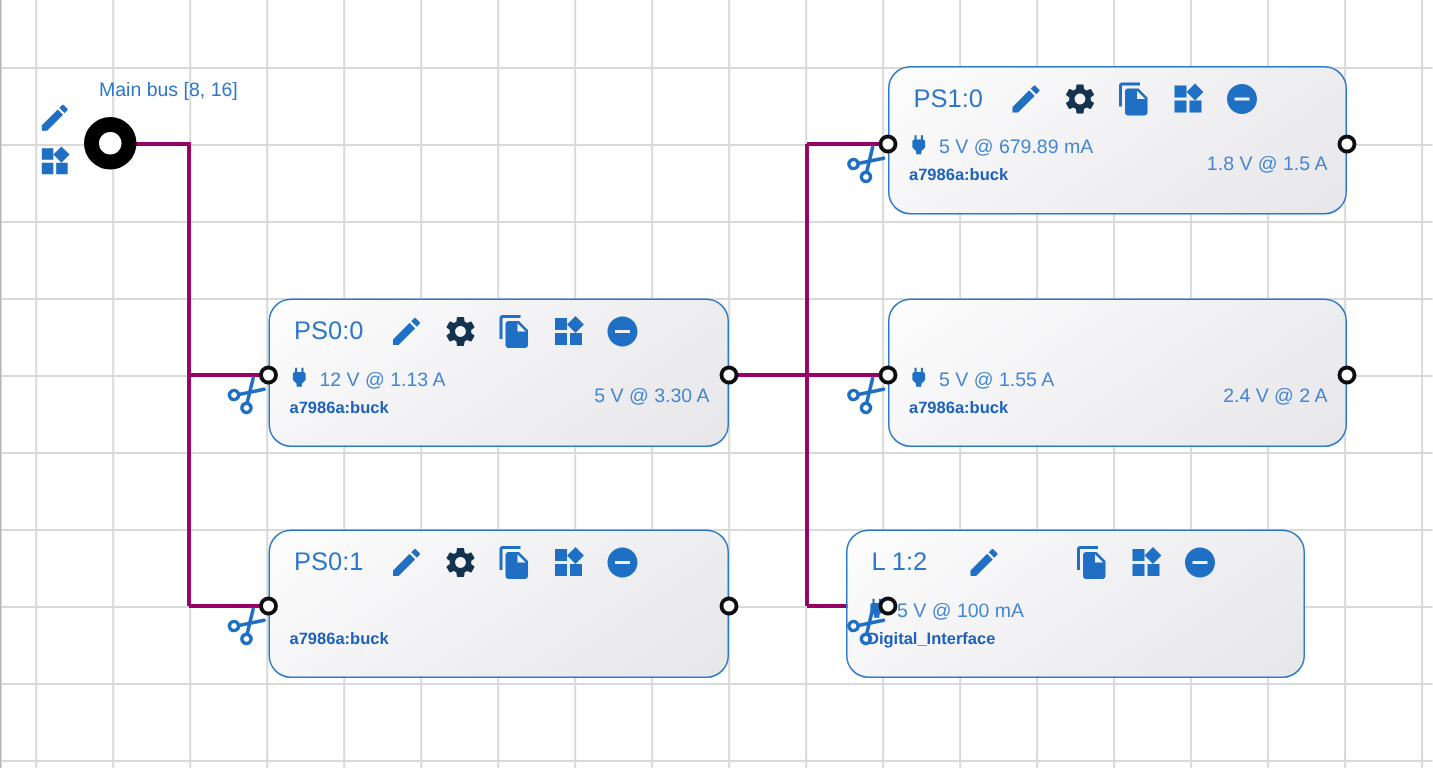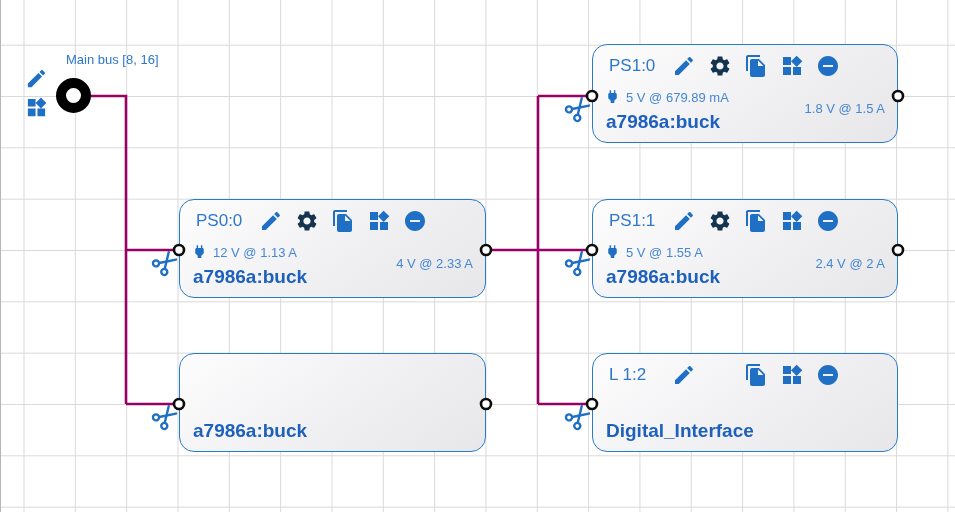--- a/index.html
+++ b/index.html
@@ -40,21 +40,21 @@
   .hicon.dark{color:#14334f;}
   .hicon.ph{visibility:hidden;}
   .node-values{
     position:absolute;top:38px;left:11px;right:12px;height:26px;
     display:flex;justify-content:space-between;align-items:center;
   }
   .in-val{display:flex;align-items:flex-end;gap:5px;color:#4587d2;font-size:13px;white-space:nowrap;}
   .in-val .plug{width:17px;height:17px;color:#1f6fc4;display:inline-flex;}
   .in-val .plug svg{width:17px;height:17px;}
   .out-val{color:#4587d2;font-size:13px;white-space:nowrap;margin-top:24px;}
-  .node-part{position:absolute;top:66px;left:13px;font-size:19px;font-weight:bold;color:#1d60bd;}
+  .node-part{position:absolute;top:66px;left:13px;font-size:11px;font-weight:bold;color:#1d60bd;}
 
   .scissors{
     position:absolute;width:26px;height:26px;z-index:6;color:#1f6fc4;
     transform:rotate(46deg);cursor:pointer;
   }
   .scissors svg{width:26px;height:26px;}
 
   .mainbus-label{position:absolute;left:25px;top:52px;font-size:13px;color:#2e77c9;z-index:3;white-space:nowrap;padding-left:40px;}
   .mb-icon{position:absolute;width:23px;height:23px;z-index:3;color:#1f6fc4;cursor:pointer;}
   .mb-icon svg{width:23px;height:23px;}
@@ -142,26 +142,54 @@
     </div>
     <div class="node-values">
       <span class="in-val">
         <span class="plug">
             <svg>
               <use href="#i-plug"></use>
             </svg>
           </span>
         <span>12 V @ 1.13 A</span>
       </span>
-      <span class="out-val">4 V @ 2.33 A</span>
+      <span class="out-val">5 V @ 3.30 A</span>
     </div>
     <div class="node-part">a7986a:buck</div>
   </div>
 
   <div class="node" style="left:178px;top:353px;width:307px;">
+    <div class="node-header">
+      <span class="node-title">PS0:1</span>
+      <span class="hicon blue">
+          <svg>
+            <use href="#i-edit"></use>
+          </svg>
+        </span>
+      <span class="hicon dark">
+          <svg>
+            <use href="#i-gear"></use>
+          </svg>
+        </span>
+      <span class="hicon blue">
+          <svg>
+            <use href="#i-copy"></use>
+          </svg>
+        </span>
+      <span class="hicon blue">
+          <svg>
+            <use href="#i-widgets"></use>
+          </svg>
+        </span>
+      <span class="hicon blue">
+          <svg>
+            <use href="#i-minus"></use>
+          </svg>
+        </span>
+    </div>
     <div class="node-part">a7986a:buck</div>
   </div>
 
   <div class="node" style="left:591px;top:44px;width:306px;">
     <div class="node-header">
       <span class="node-title">PS1:0</span>
       <span class="hicon blue">
           <svg>
             <use href="#i-edit"></use>
           </svg>
@@ -195,63 +223,35 @@
             </svg>
           </span>
         <span>5 V @ 679.89 mA</span>
       </span>
       <span class="out-val">1.8 V @ 1.5 A</span>
     </div>
     <div class="node-part">a7986a:buck</div>
   </div>
 
   <div class="node" style="left:591px;top:199px;width:306px;">
-    <div class="node-header">
-      <span class="node-title">PS1:1</span>
-      <span class="hicon blue">
-          <svg>
-            <use href="#i-edit"></use>
-          </svg>
-        </span>
-      <span class="hicon dark">
-          <svg>
-            <use href="#i-gear"></use>
-          </svg>
-        </span>
-      <span class="hicon blue">
-          <svg>
-            <use href="#i-copy"></use>
-          </svg>
-        </span>
-      <span class="hicon blue">
-          <svg>
-            <use href="#i-widgets"></use>
-          </svg>
-        </span>
-      <span class="hicon blue">
-          <svg>
-            <use href="#i-minus"></use>
-          </svg>
-        </span>
-    </div>
     <div class="node-values">
       <span class="in-val">
         <span class="plug">
             <svg>
               <use href="#i-plug"></use>
             </svg>
           </span>
         <span>5 V @ 1.55 A</span>
       </span>
       <span class="out-val">2.4 V @ 2 A</span>
     </div>
     <div class="node-part">a7986a:buck</div>
   </div>
 
-  <div class="node" style="left:591px;top:353px;width:306px;padding-left:45px;">
+  <div class="node" style="left:563px;top:353px;width:306px;padding-left:45px;">
     <div class="node-header">
       <span class="node-title">L 1:2</span>
       <span class="hicon blue">
           <svg>
             <use href="#i-edit"></use>
           </svg>
         </span>
       <span class="hicon ph"></span>
       <span class="hicon blue">
           <svg>
@@ -261,20 +261,31 @@
       <span class="hicon blue">
           <svg>
             <use href="#i-widgets"></use>
           </svg>
         </span>
       <span class="hicon blue">
           <svg>
             <use href="#i-minus"></use>
           </svg>
         </span>
+    </div>
+    <div class="node-values">
+      <span class="in-val">
+        <span class="plug">
+            <svg>
+              <use href="#i-plug"></use>
+            </svg>
+          </span>
+        <span>5 V @ 100 mA</span>
+      </span>
+      <span class="out-val"></span>
     </div>
     <div class="node-part">Digital_Interface</div>
   </div>
 
   <svg class="layer ports">
     <circle cx="72.5" cy="95.5" r="12.5" fill="#ffffff" stroke="#000000" stroke-width="10"></circle>
     <g fill="#ffffff" stroke="#0d0d0d" stroke-width="2.6">
       <circle cx="178" cy="250" r="5"></circle>
       <circle cx="485" cy="250" r="5"></circle>
       <circle cx="178" cy="404" r="5"></circle>

